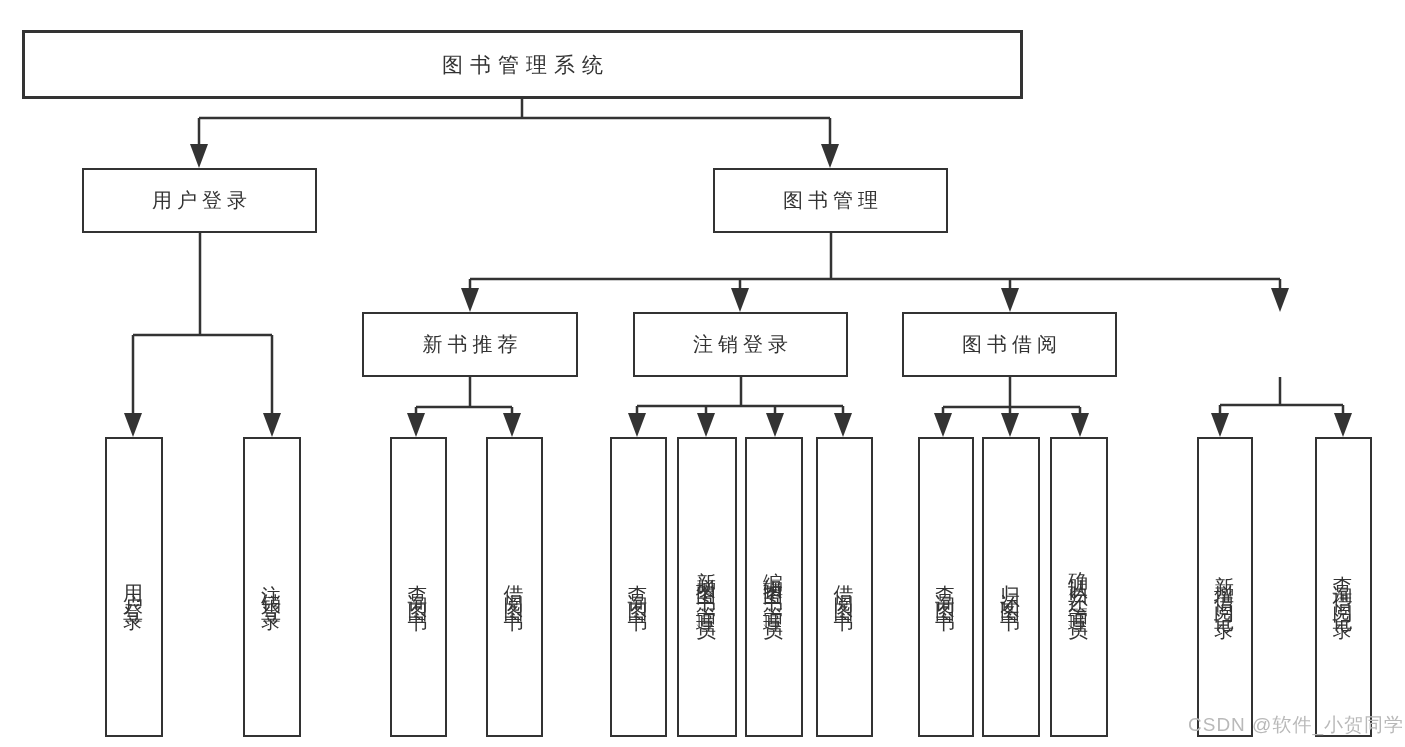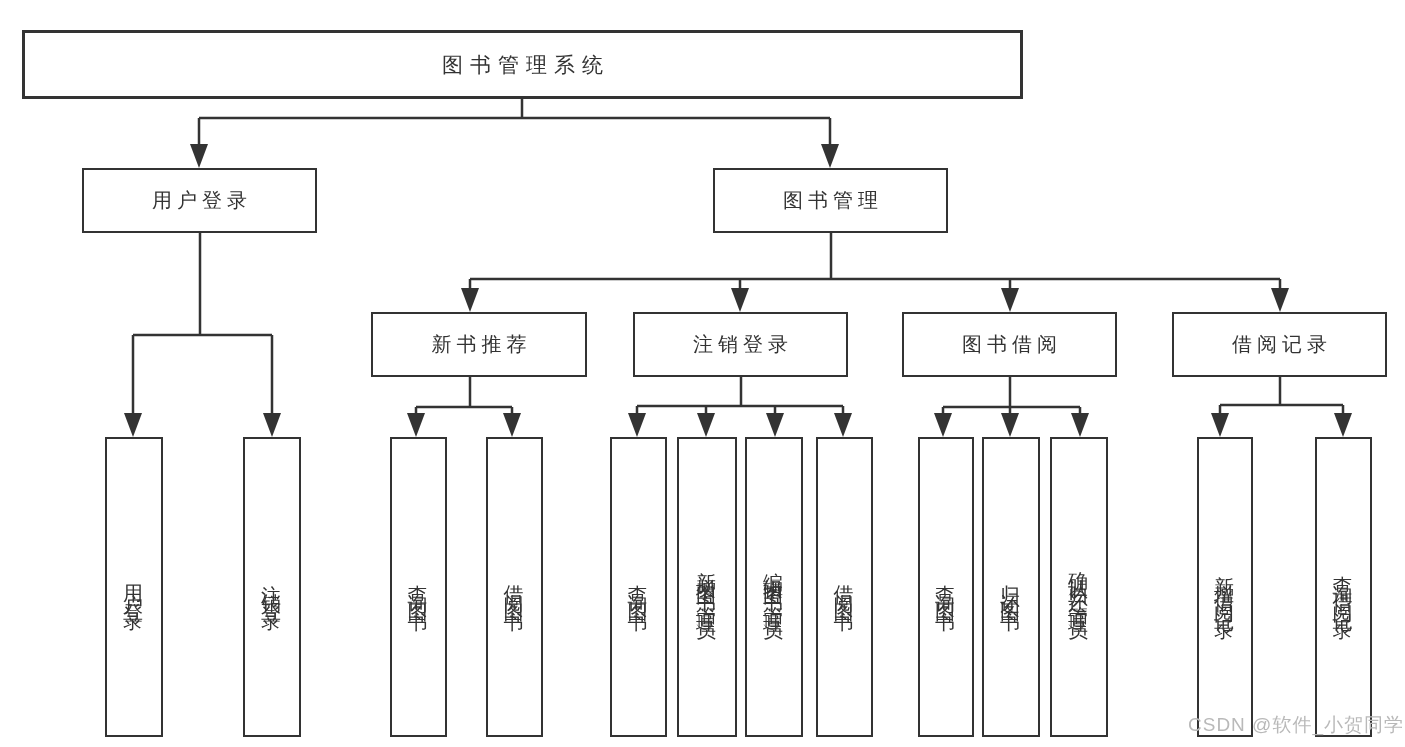--- a/index.html
+++ b/index.html
@@ -49,21 +49,21 @@
     left: 22px; top: 13px; width: 1001px; height: 69px;
     border-width: 3px;
     font-size: 21px; letter-spacing: 7px; text-indent: 7px; margin-top: 17px;
   }
   .lvl {
     height: 65px;
     font-size: 20px; letter-spacing: 5px; text-indent: 5px;
   }
   .n-user-login   { left: 82px;  top: 168px; width: 235px; }
   .n-book-mgmt    { left: 713px; top: 168px; width: 235px; }
-  .n-new-book     { left: 362px; top: 312px; width: 216px; margin-left: 9px; }
+  .n-new-book     { left: 362px; top: 312px; width: 216px; }
   .n-book-borrow  { left: 633px; top: 312px; width: 215px; }
   .n-current      { left: 902px; top: 312px; width: 215px; }
   .n-records      { left: 1172px; top: 312px; width: 215px; }
   .leaf {
     position: absolute;
     top: 437px;
     height: 300px;
     border: 2px solid var(--line);
     background: var(--background);
     display: flex;
@@ -138,21 +138,20 @@
   </svg>
 
   <div class="box root">图书管理系统</div>
 
   <div class="box lvl n-user-login">用户登录</div>
   <div class="box lvl n-book-mgmt">图书管理</div>
 
   <div class="box lvl n-new-book">新书推荐</div>
   <div class="box lvl n-book-borrow">注销登录</div>
   <div class="box lvl n-current">图书借阅</div>
-  <div class="box lvl n-records">借阅记录</div>
 
   <div class="leaf l1">
     <span>用户登录</span>
   </div>
   <div class="leaf l2">
     <span>注销登录</span>
   </div>
   <div class="leaf l3">
     <span>查询图书</span>
   </div>

